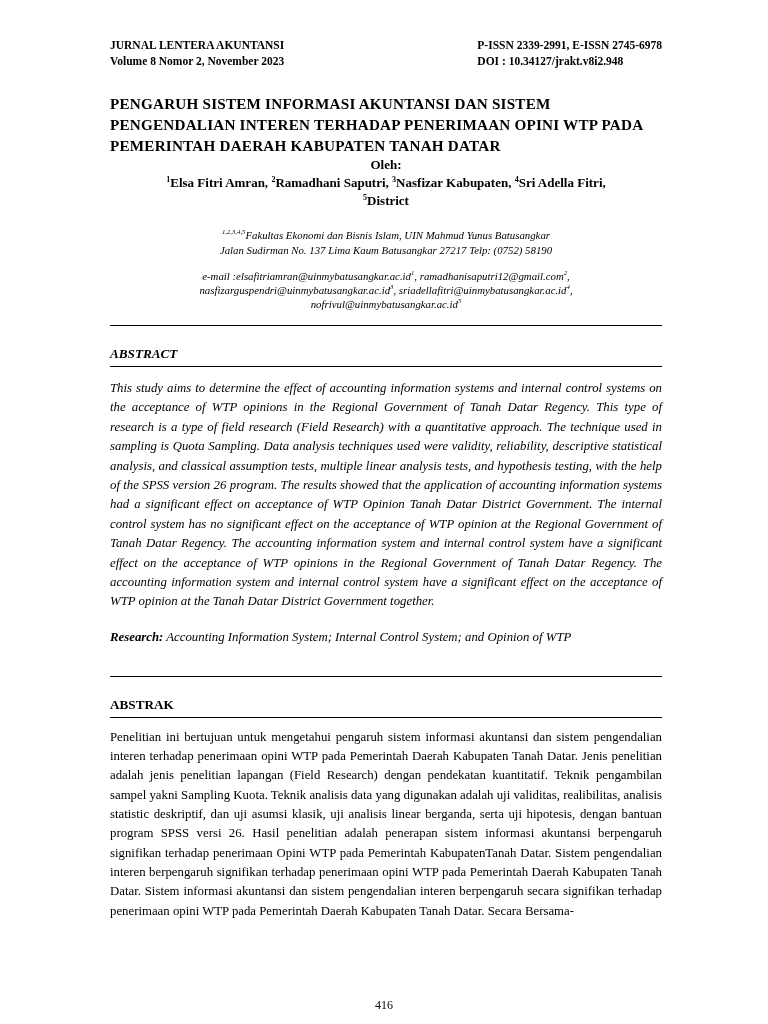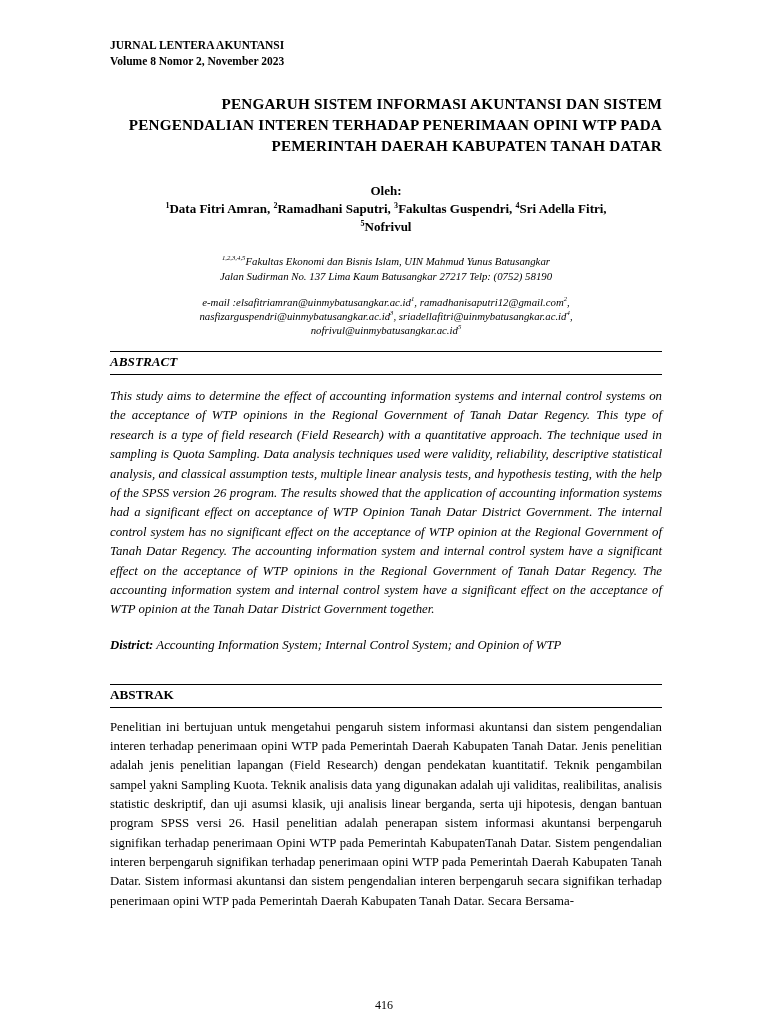--- a/index.html
+++ b/index.html
@@ -5,77 +5,81 @@
   * { box-sizing: border-box; }
   html, body { margin: 0; padding: 0; background: #ffffff; }
   .page {
     width: 768px; height: 1024px;
     padding: 38px 106px 0 110px;
     font-family: "Liberation Serif", "DejaVu Serif", serif;
     color: #000; position: relative; overflow: hidden; background: #ffffff;
   }
   .hdr { display: flex; justify-content: space-between; font-weight: bold; font-size: 11.5px; line-height: 15.5px; gap: 13px; }
   .hdr-col { white-space: nowrap; }
-  .title { font-size: 15.2px; font-weight: bold; text-align: right; line-height: 21px; margin: 24px 0 0; letter-spacing: 0.2px; }
-  .byline { text-align: center; margin-top: 26px; font-weight: bold; font-size: 13px; line-height: 18px; }
+  .title { font-size: 15.2px; font-weight: bold; text-align: left; line-height: 21px; margin: 24px 0 0; letter-spacing: 0.2px; }
+  .byline { text-align: center; font-weight: bold; font-size: 13px; line-height: 18px; }
   sup { font-size: 0.62em; line-height: 0; }
   .affil { text-align: center; margin-top: 18px; font-style: italic; font-size: 10.8px; line-height: 14.5px; }
   .emails { text-align: center; margin-top: 12px; font-style: italic; font-size: 10.8px; line-height: 14px; }
-  .rulebox { margin-top: 14px; border-top: 1.4px solid #000; border-bottom: 1.4px solid #000; padding: 2px 0 4px; }
+  .rulebox { margin-top: 14px; border-top: 1.4px solid #000; border-bottom: 1.4px solid #000; padding: 20px 0 4px; }
   .h-abs { font-weight: bold; font-size: 13.2px; margin: 0; }
   .h-en { font-style: italic; }
   .body-en { margin: 12px 0 0; font-style: italic; font-size: 12.8px; line-height: 19.4px; text-align: justify; }
   .keywords { margin: 18px 0 0; font-style: italic; font-size: 12.8px; }
   .kw-label { font-weight: bold; }
   .rulebox2 { margin-top: 31px; }
   .body-id { margin: 10px 0 4px; font-size: 12.8px; line-height: 19.3px; text-align: justify; }
   .footer { position: absolute; top: 998px; left: 0; width: 100%; text-align: center; font-size: 12px; }
 </style>
 </head>
 <body>
 
 <div class="page">
 
   <div class="hdr">
     <div class="hdr-col">
       <div>JURNAL LENTERA AKUNTANSI</div>
       <div>Volume 8 Nomor 2, November 2023</div>
     </div>
+    <div class="hdr-col">
+      <div>P-ISSN 2339-2991, E-ISSN 2745-6978</div>
+      <div>DOI : 10.34127/jrakt.v8i2.948</div>
+    </div>
   </div>
 
   <h1 class="title">PENGARUH SISTEM INFORMASI AKUNTANSI DAN SISTEM PENGENDALIAN INTEREN TERHADAP PENERIMAAN OPINI WTP PADA PEMERINTAH DAERAH KABUPATEN TANAH DATAR</h1>
 
   <div class="byline">
     <div>Oleh:</div>
     <div>
-      <span><sup>1</sup><span>Data Fitri Amran, </span></span><span><sup>2</sup><span>Ramadhani Saputri, </span></span><span><sup>3</sup><span>Fakultas Guspendri, </span></span><span><sup>4</sup><span>Sri Adella Fitri,</span></span>
+      <span><sup>1</sup><span>Elsa Fitri Amran, </span></span><span><sup>2</sup><span>Ramadhani Saputri, </span></span><span><sup>3</sup><span>Nasfizar Kabupaten, </span></span><span><sup>4</sup><span>Sri Adella Fitri,</span></span>
     </div>
     <div>
-      <span><sup>5</sup><span>Nofrivul</span></span>
+      <span><sup>5</sup><span>District</span></span>
     </div>
   </div>
 
   <div class="affil">
     <div><sup>1,2,3,4,5</sup><span>Fakultas Ekonomi dan Bisnis Islam, UIN Mahmud Yunus Batusangkar</span></div>
     <div>Jalan Sudirman No. 137 Lima Kaum Batusangkar 27217 Telp: (0752) 58190</div>
   </div>
 
   <div class="emails">
     <div><span>e-mail :elsafitriamran@uinmybatusangkar.ac.id</span><sup>1</sup><span>, ramadhanisaputri12@gmail.com</span><sup>2</sup><span>,</span></div>
     <div><span>nasfizarguspendri@uinmybatusangkar.ac.id</span><sup>3</sup><span>, sriadellafitri@uinmybatusangkar.ac.id</span><sup>4</sup><span>,</span></div>
     <div><span>nofrivul@uinmybatusangkar.ac.id</span><sup>5</sup></div>
   </div>
 
   <div class="rulebox">
     <h2 class="h-abs h-en">ABSTRACT</h2>
   </div>
 
   <p class="body-en">This study aims to determine the effect of accounting information systems and internal control systems on the acceptance of WTP opinions in the Regional Government of Tanah Datar Regency. This type of research is a type of field research (Field Research) with a quantitative approach. The technique used in sampling is Quota Sampling. Data analysis techniques used were validity, reliability, descriptive statistical analysis, and classical assumption tests, multiple linear analysis tests, and hypothesis testing, with the help of the SPSS version 26 program. The results showed that the application of accounting information systems had a significant effect on acceptance of WTP Opinion Tanah Datar District Government. The internal control system has no significant effect on the acceptance of WTP opinion at the Regional Government of Tanah Datar Regency. The accounting information system and internal control system have a significant effect on the acceptance of WTP opinions in the Regional Government of Tanah Datar Regency. The accounting information system and internal control system have a significant effect on the acceptance of WTP opinion at the Tanah Datar District Government together.</p>
 
-  <p class="keywords"><span class="kw-label">District:</span><span> Accounting Information System; Internal Control System; and Opinion of WTP</span></p>
+  <p class="keywords"><span class="kw-label">Research:</span><span> Accounting Information System; Internal Control System; and Opinion of WTP</span></p>
 
   <div class="rulebox rulebox2">
     <h2 class="h-abs">ABSTRAK</h2>
   </div>
 
   <p class="body-id">Penelitian ini bertujuan untuk mengetahui pengaruh sistem informasi akuntansi dan sistem pengendalian interen terhadap penerimaan opini WTP pada Pemerintah Daerah Kabupaten Tanah Datar. Jenis penelitian adalah jenis penelitian lapangan (Field Research) dengan pendekatan kuantitatif. Teknik pengambilan sampel yakni Sampling Kuota. Teknik analisis data yang digunakan adalah uji validitas, realibilitas, analisis statistic deskriptif, dan uji asumsi klasik, uji analisis linear berganda, serta uji hipotesis, dengan bantuan program SPSS versi 26. Hasil penelitian adalah penerapan sistem informasi akuntansi berpengaruh signifikan terhadap penerimaan Opini WTP pada Pemerintah KabupatenTanah Datar. Sistem pengendalian interen berpengaruh signifikan terhadap penerimaan opini WTP pada Pemerintah Daerah Kabupaten Tanah Datar. Sistem informasi akuntansi dan sistem pengendalian interen berpengaruh secara signifikan terhadap penerimaan opini WTP pada Pemerintah Daerah Kabupaten Tanah Datar. Secara Bersama-</p>
 
   <div class="footer">416</div>
 
 </div>

